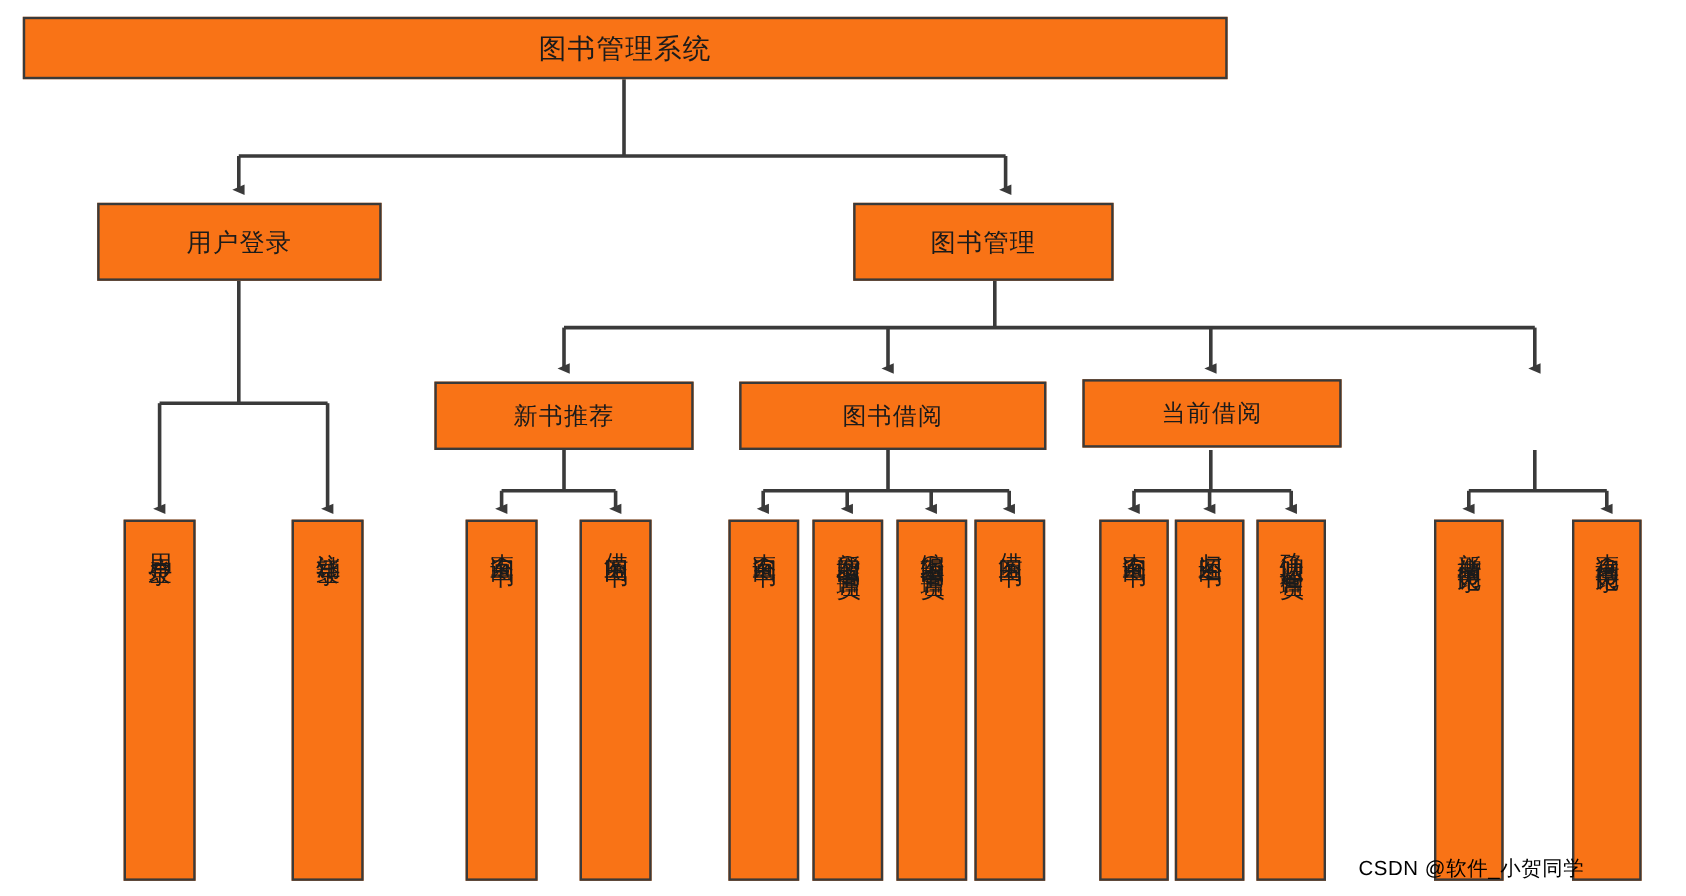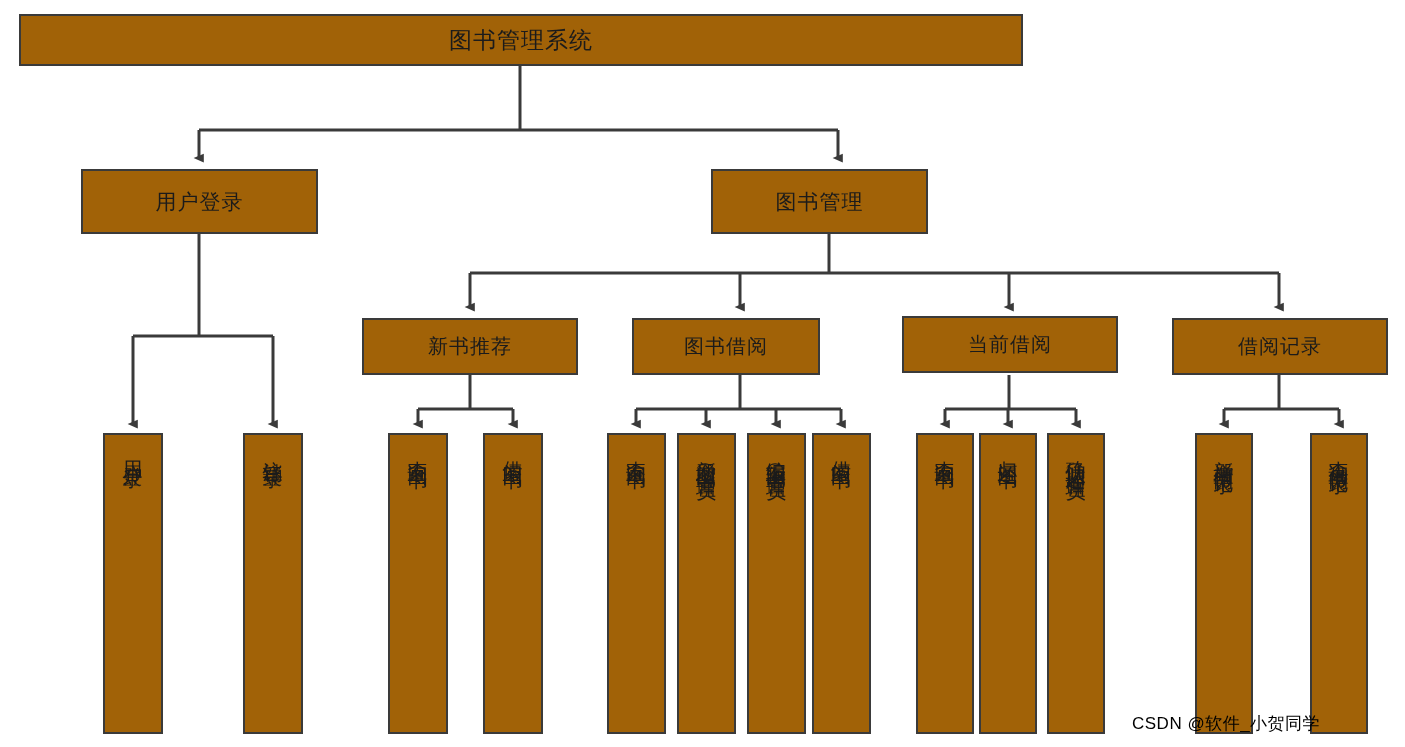--- a/index.html
+++ b/index.html
@@ -23,21 +23,21 @@
     left: 0;
     top: 0;
     width: 1405px;
     height: 747px;
     pointer-events: none;
   }
   .node {
     position: absolute;
     box-sizing: border-box;
     border: 2.5px solid #3a3a3a;
-    background: #a16207;
+    background: #f97316;
     display: flex;
     align-items: center;
     justify-content: center;
     color: #1b1b1b;
     z-index: 3;
   }
   .node.root {
     font-size: 23px;
   }
   .node.lvl2 {
@@ -136,29 +136,26 @@
   <div class="node lvl2" style="left:81px; top:169px; width:237px; height:65px;">
     <span class="htext">用户登录</span>
   </div>
   <div class="node lvl2" style="left:711px; top:169px; width:217px; height:65px;">
     <span class="htext">图书管理</span>
   </div>
 
   <div class="node lvl3" style="left:362px; top:318px; width:216px; height:57px;">
     <span class="htext">新书推荐</span>
   </div>
-  <div class="node lvl3" style="left:632px; top:318px; width:188px; height:57px;">
+  <div class="node lvl3" style="left:616px; top:318px; width:256px; height:57px;">
     <span class="htext">图书借阅</span>
   </div>
   <div class="node lvl3" style="left:902px; top:316px; width:216px; height:57px;">
     <span class="htext">当前借阅</span>
   </div>
-  <div class="node lvl3" style="left:1172px; top:318px; width:216px; height:57px;">
-    <span class="htext">借阅记录</span>
-  </div>
 
   <div class="node leaf" style="left:103px; top:433px; width:60px; height:301px;">
     <span class="vtext">用户登录</span>
   </div>
   <div class="node leaf" style="left:243px; top:433px; width:60px; height:301px;">
     <span class="vtext">注销登录</span>
   </div>
 
   <div class="node leaf" style="left:388px; top:433px; width:60px; height:301px;">
     <span class="vtext">查询图书</span>

